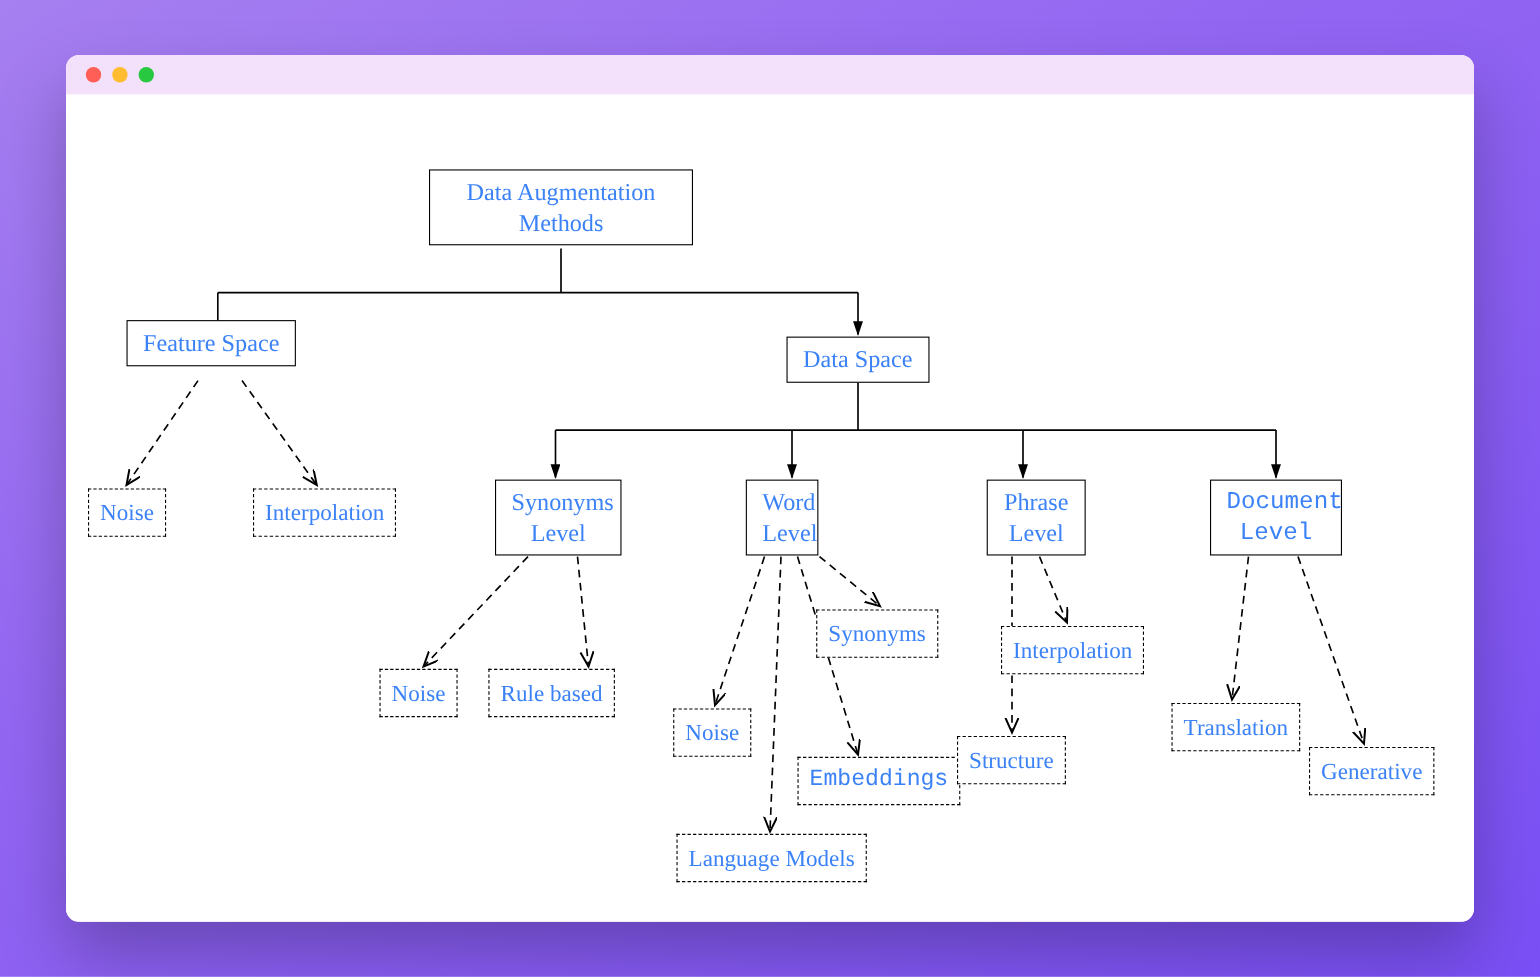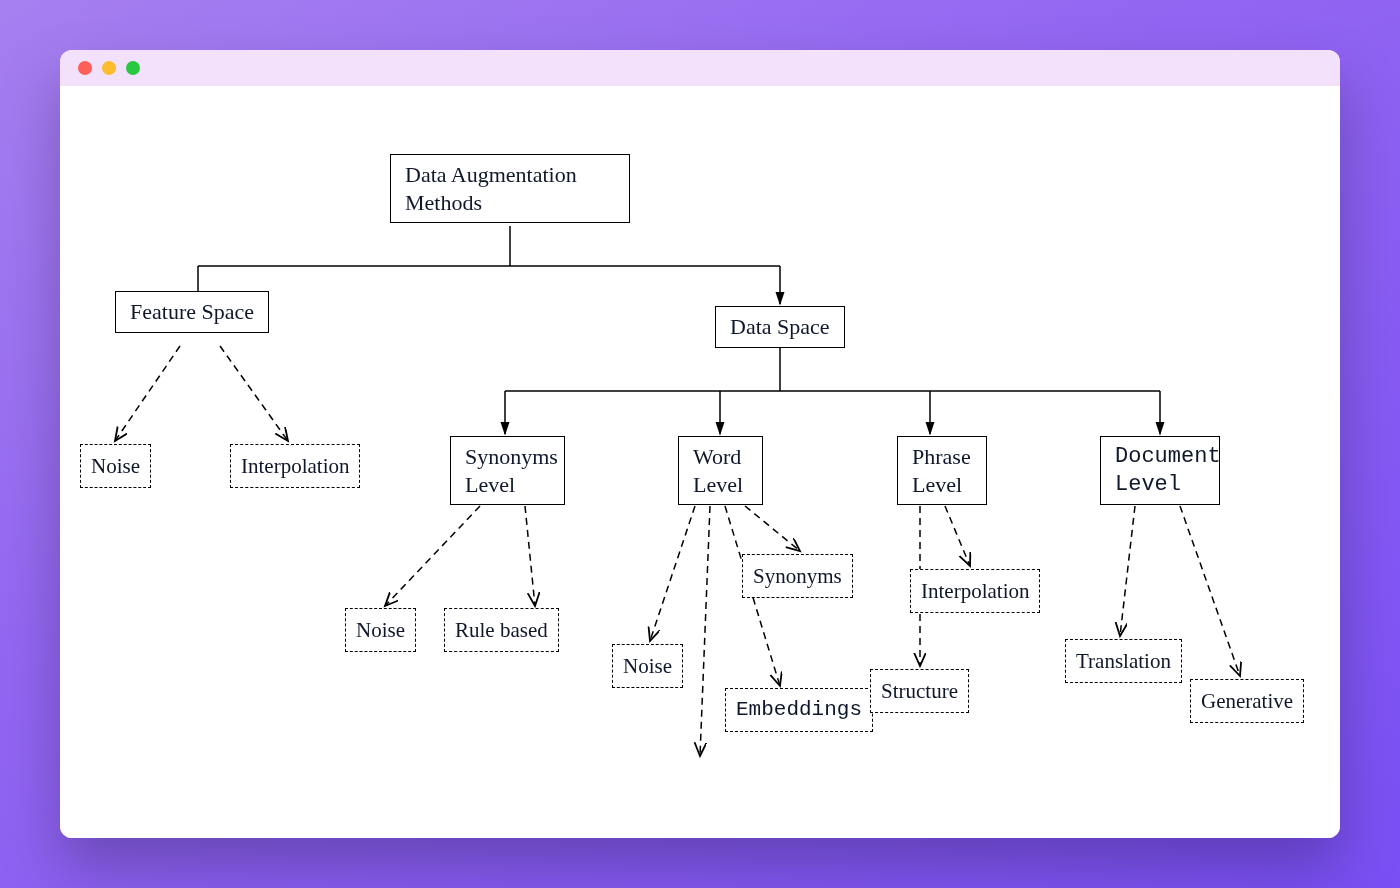--- a/index.html
+++ b/index.html
@@ -36,24 +36,25 @@
   .canvas {
     position: relative;
     width: 100%;
     height: calc(100% - 36px);
     background: #fff;
   }
   .node {
     position: absolute;
     border: 1.5px solid #000;
     background: #fff;
+    text-align: center;
     padding: 6px 14px;
     font-size: 22px;
     line-height: 1.25;
-    color: #0f172a;
+    color: #3b82f6;
     white-space: pre-line;
   }
   .node.leaf {
     border: 1.8px dashed #000;
     font-size: 21px;
     padding: 8px 10px;
   }
   svg.edges {
     position: absolute;
     inset: 0;
@@ -123,33 +124,34 @@
 Methods</div>
 
     <div class="node" style="left:55px; top:205px;">Feature Space</div>
     <div class="node" style="left:655px; top:220px;">Data Space</div>
 
     <div class="node leaf" style="left:20px; top:358px;">Noise</div>
     <div class="node leaf" style="left:170px; top:358px;">Interpolation</div>
 
     <div class="node" style="left:390px; top:350px; width:115px;">Synonyms
 Level</div>
-    <div class="node" style="left:618px; top:350px; width:85px;">Word
+    <div class="node" style="left:618px; top:350px; width:66px;">Word
 Level</div>
     <div class="node" style="left:825px; top:350px; width:90px;margin-left:12px;">Phrase
 Level</div>
     <div class="node" style="left:1040px; top:350px; width:120px;font-family:Liberation Mono, monospace;">Document
 Level</div>
 
     <div class="node leaf" style="left:285px; top:522px;">Noise</div>
     <div class="node leaf" style="left:384px; top:522px;">Rule based</div>
 
     <div class="node leaf" style="left:682px; top:468px;">Synonyms</div>
     <div class="node leaf" style="left:552px; top:558px;">Noise</div>
     <div class="node leaf" style="left:665px; top:602px;font-family:Liberation Mono, monospace;">Embeddings</div>
+    <div class="node leaf" style="left:555px; top:672px;">Language Models</div>
 
     <div class="node leaf" style="left:850px; top:483px;">Interpolation</div>
     <div class="node leaf" style="left:810px; top:583px;">Structure</div>
 
     <div class="node leaf" style="left:1005px; top:553px;">Translation</div>
     <div class="node leaf" style="left:1130px; top:593px;">Generative</div>
 
   </div>
 </div>
 

